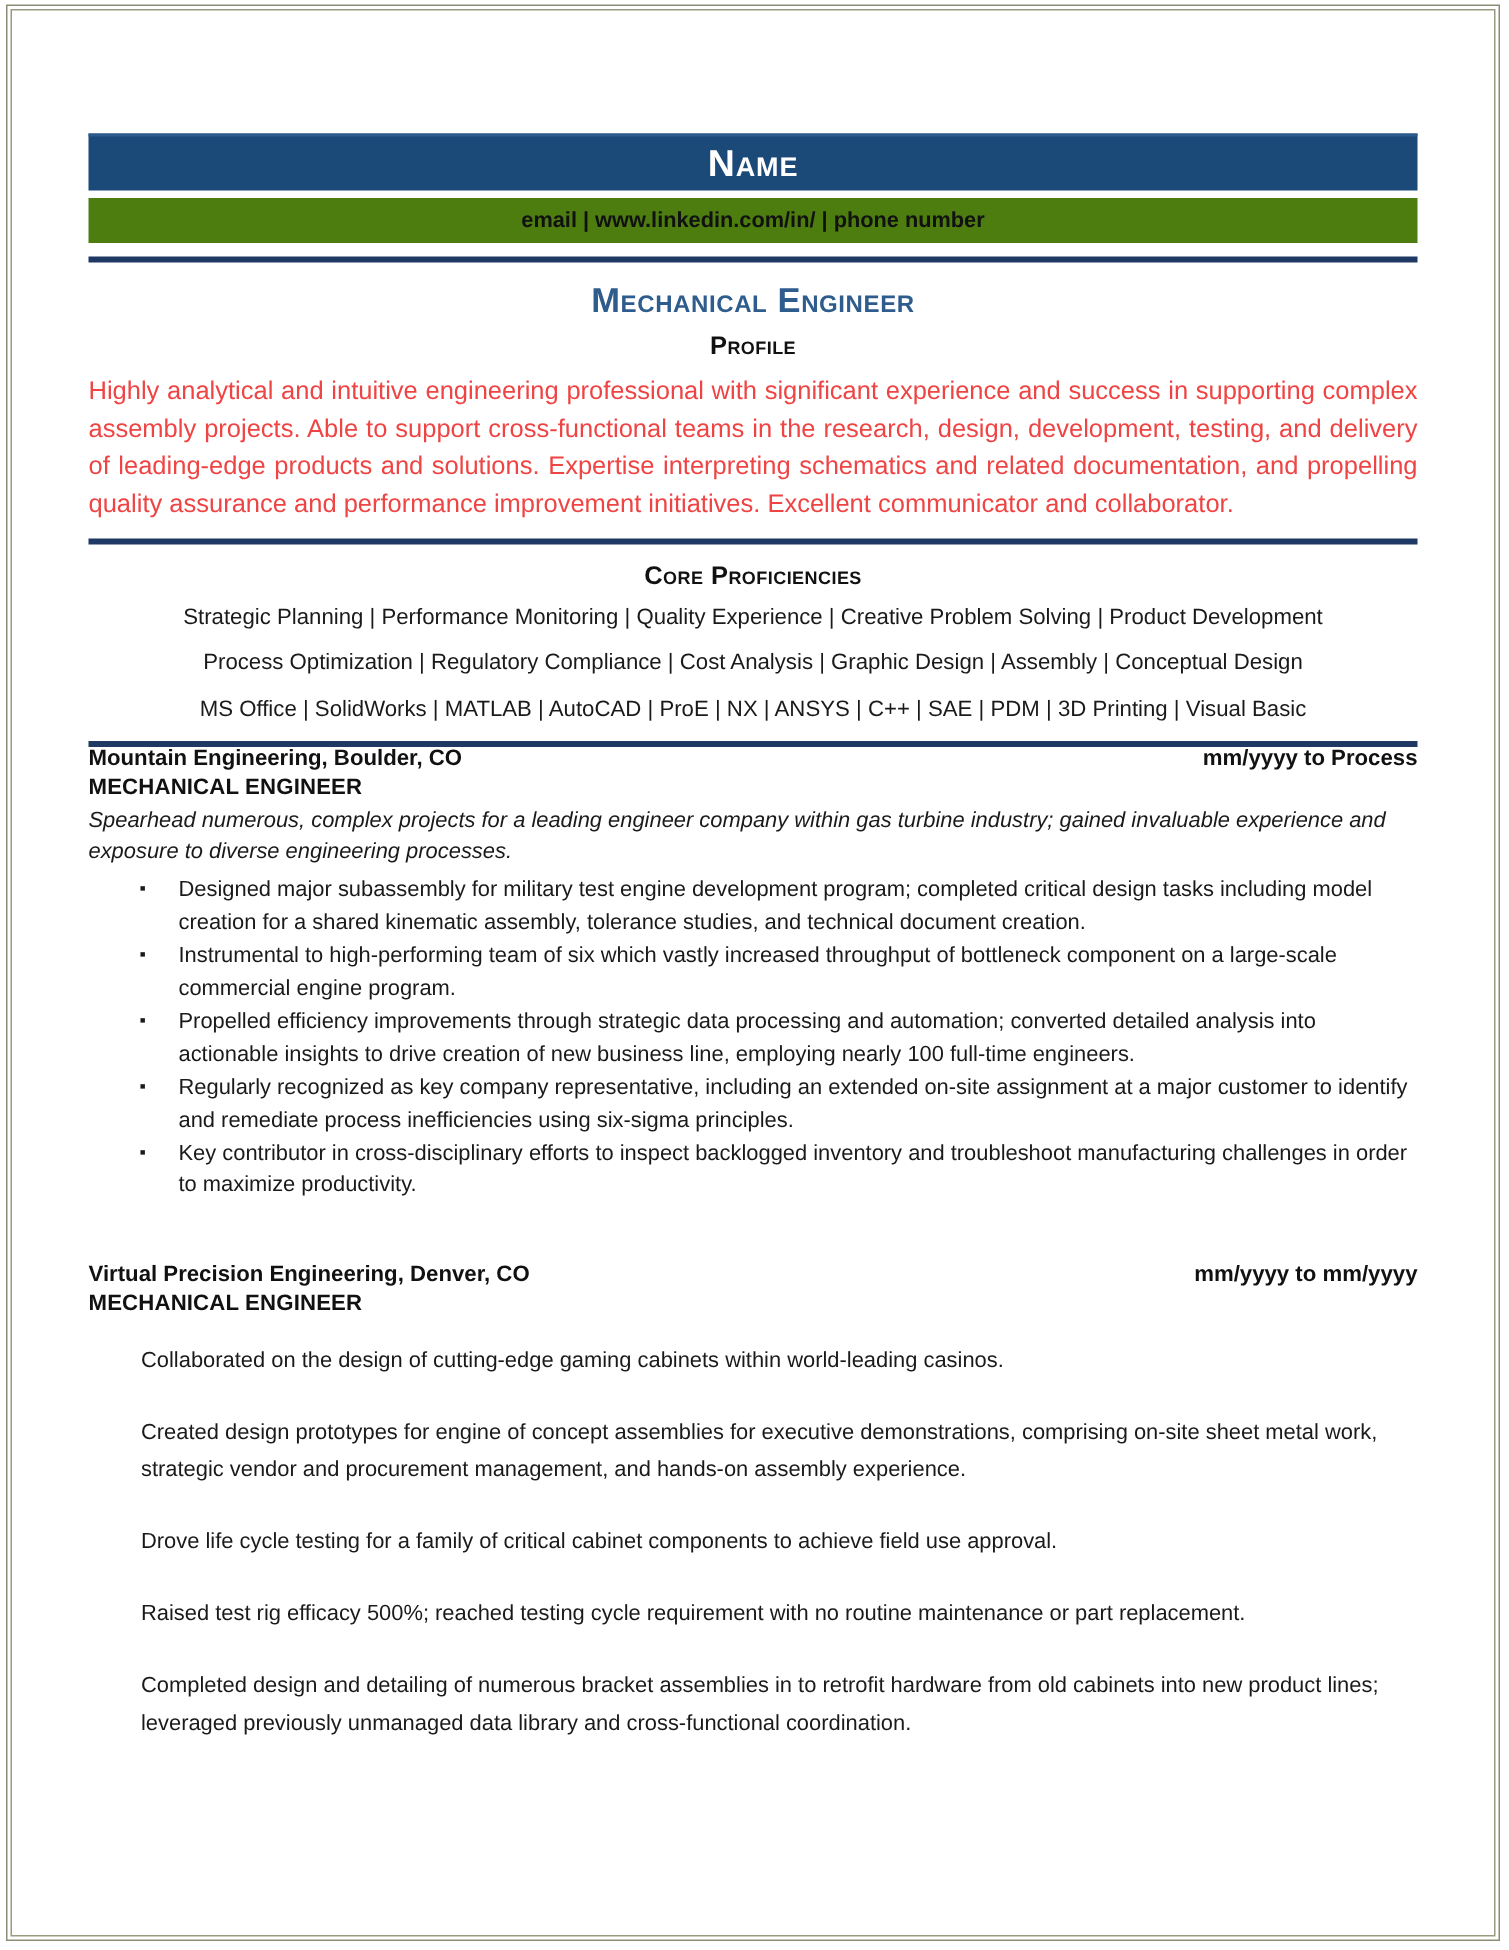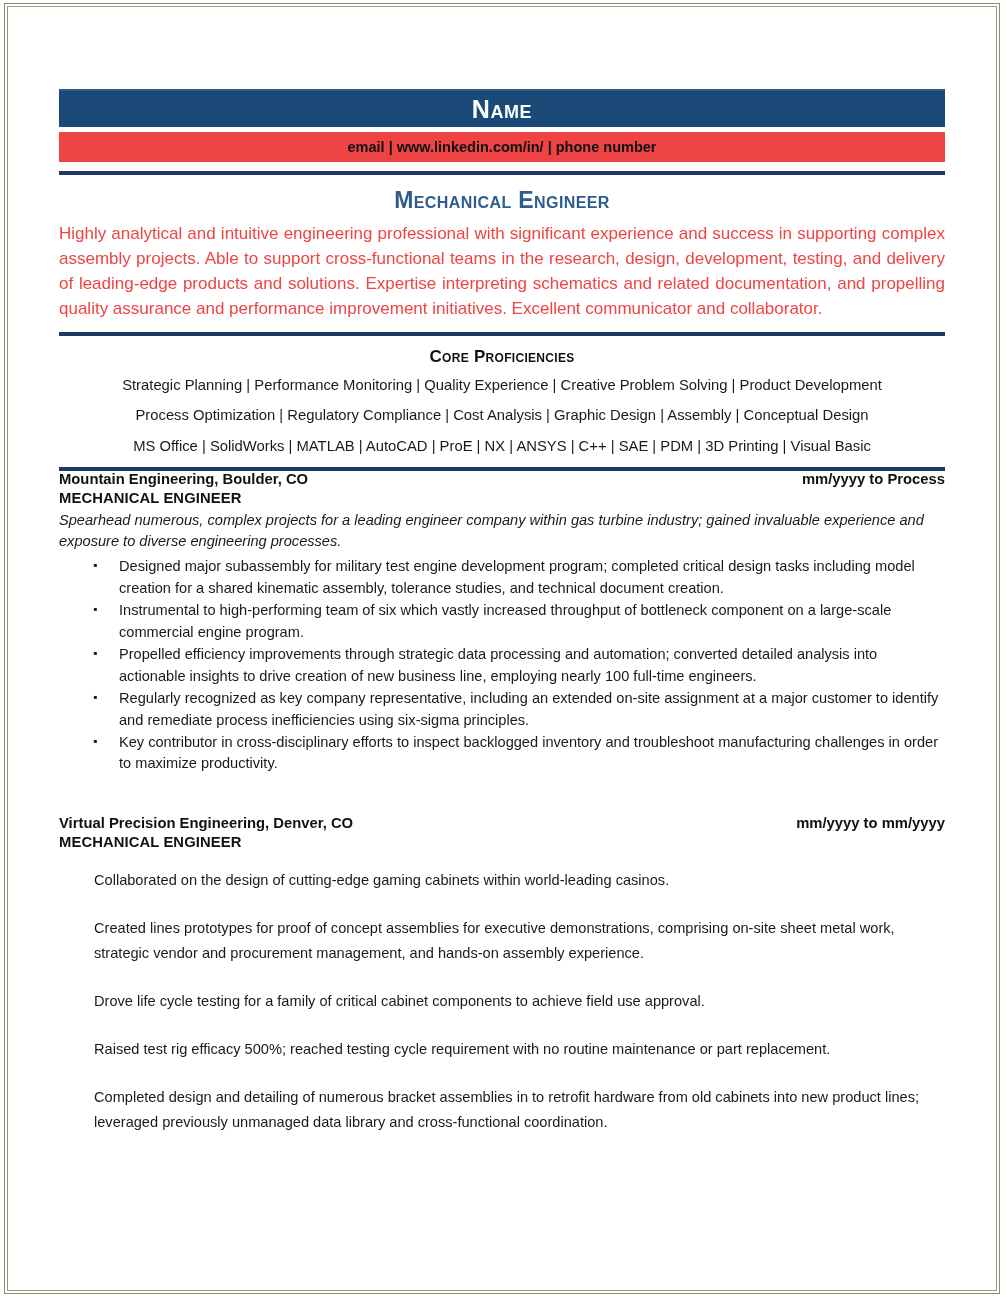--- a/index.html
+++ b/index.html
@@ -65,21 +65,21 @@
     color: #ffffff;
     font-size: 25px;
     font-weight: bold;
     font-variant: small-caps;
     letter-spacing: 0.6px;
   }
 
   
   .contact-band {
     margin-top: 5px;
-    background: #ef4444;
+    background: #4d7c0f;
     height: 30px;
     display: flex;
     align-items: center;
     justify-content: center;
   }
   .contact-band .contact-text {
     color: #111111;
     font-size: 14.5px;
     font-weight: bold;
   }
@@ -216,20 +216,21 @@
     </div>
 
     <div class="contact-band">
       <span class="contact-text">email | www.linkedin.com/in/ | phone number</span>
     </div>
 
     <div class="rule r-top"></div>
 
     <div class="job-title">Mechanical Engineer</div>
 
+    <div class="section-heading tight">Profile</div>
     <div class="profile-text">Highly analytical and intuitive engineering professional with significant experience and success in supporting complex assembly projects. Able to support cross-functional teams in the research, design, development, testing, and delivery of leading-edge products and solutions. Expertise interpreting schematics and related documentation, and propelling quality assurance and performance improvement initiatives. Excellent communicator and collaborator.</div>
 
     <div class="rule r-profile"></div>
 
     <div class="section-heading">Core Proficiencies</div>
     <div class="prof-rows">
       <div class="prof-row">Strategic Planning | Performance Monitoring | Quality Experience | Creative Problem Solving | Product Development</div>
       <div class="prof-row">Process Optimization | Regulatory Compliance | Cost Analysis | Graphic Design | Assembly | Conceptual Design</div>
       <div class="prof-row">MS Office | SolidWorks | MATLAB | AutoCAD | ProE | NX | ANSYS | C++ | SAE | PDM | 3D Printing | Visual Basic</div>
     </div>
@@ -269,21 +270,21 @@
     </div>
 
     <div class="exp-block second">
       <div class="exp-head">
         <span class="exp-company">Virtual Precision Engineering, Denver, CO</span>
         <span class="exp-dates">mm/yyyy to mm/yyyy</span>
       </div>
       <div class="exp-role">MECHANICAL ENGINEER</div>
       <div class="para-list">
         <p>Collaborated on the design of cutting-edge gaming cabinets within world-leading casinos.</p>
-        <p>Created lines prototypes for proof of concept assemblies for executive demonstrations, comprising on-site sheet metal work, strategic vendor and procurement management, and hands-on assembly experience.</p>
+        <p>Created design prototypes for engine of concept assemblies for executive demonstrations, comprising on-site sheet metal work, strategic vendor and procurement management, and hands-on assembly experience.</p>
         <p>Drove life cycle testing for a family of critical cabinet components to achieve field use approval.</p>
         <p>Raised test rig efficacy 500%; reached testing cycle requirement with no routine maintenance or part replacement.</p>
         <p>Completed design and detailing of numerous bracket assemblies in to retrofit hardware from old cabinets into new product lines; leveraged previously unmanaged data library and cross-functional coordination.</p>
       </div>
     </div>
 
   </div>
 </div>
 
 </body></html>

